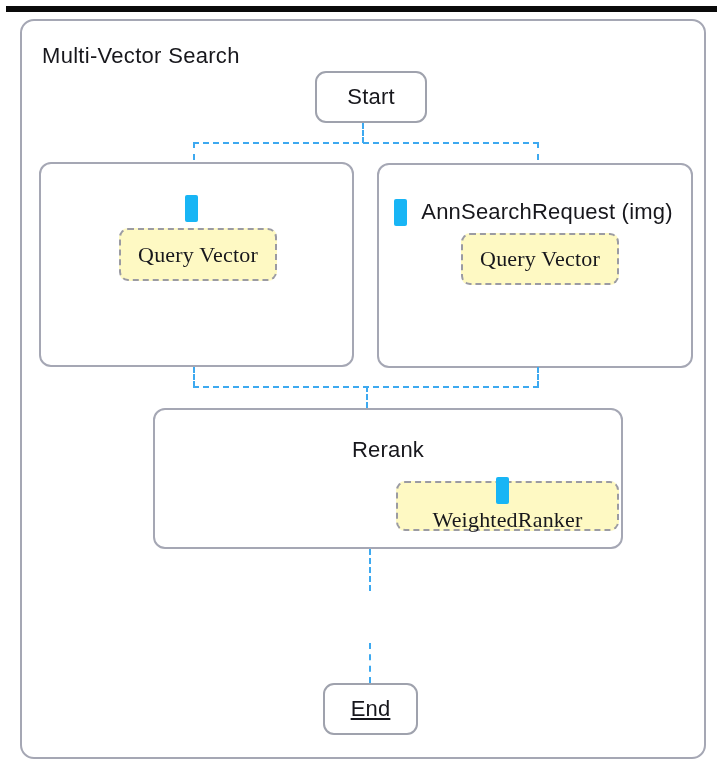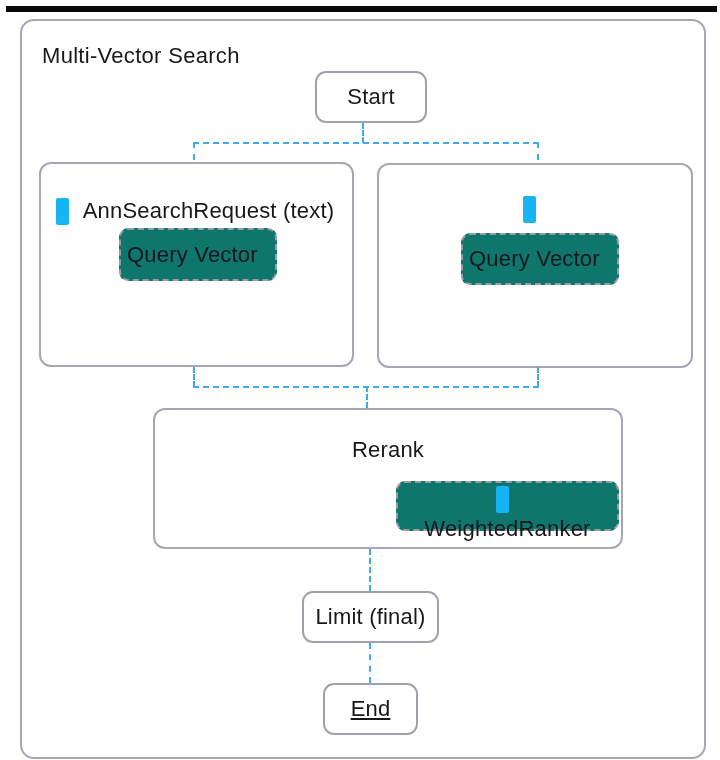--- a/index.html
+++ b/index.html
@@ -69,23 +69,23 @@
     width:13px;height:27px;
     background:var(--accent);
     border-radius:2px;
     margin-right:11px;
     flex:0 0 auto;
   }
   .subnode{
     position:absolute;
     border:2px dashed var(--dashed_border);
     border-radius:9px;
-    background:#0f766e;
-    display:flex;align-items:center;justify-content:flex-start;
-    font-size:22px;letter-spacing:.2px;
+    background:#fef9c3;
+    display:flex;align-items:center;justify-content:center;
+    font-size:22px;letter-spacing:.2px;font-family:Liberation Serif, serif;
   }
   .conn-v{
     position:absolute;width:0;
     border-left:2px dashed var(--connector);
   }
   .conn-h{
     position:absolute;height:0;
     border-top:2px dashed var(--connector);
   }
 </style>
@@ -105,30 +105,30 @@
   </div>
 
   <div class="conn-v" style="left:356px;top:117px;height:20px;"></div>
   <div class="conn-h" style="left:187px;top:136px;width:346px;"></div>
   <div class="conn-v" style="left:187px;top:136px;height:18px;"></div>
   <div class="conn-v" style="left:531px;top:136px;height:18px;"></div>
 
   <div class="group" style="left:33px;top:156px;width:315px;height:205px;">
     <div class="group-header">
       <span class="marker"></span>
-      <span>AnnSearchRequest (text)</span>
     </div>
     <div class="subnode" style="left:78px;top:64px;width:158px;height:53px;">
       <span>Query Vector</span>
     </div>
   </div>
 
   <div class="group" style="left:371px;top:157px;width:316px;height:205px;">
     <div class="group-header">
       <span class="marker"></span>
+      <span>AnnSearchRequest (img)</span>
     </div>
     <div class="subnode" style="left:82px;top:68px;width:158px;height:52px;">
       <span>Query Vector</span>
     </div>
   </div>
 
   <div class="conn-v" style="left:187px;top:361px;height:20px;"></div>
   <div class="conn-v" style="left:531px;top:361px;height:20px;"></div>
   <div class="conn-h" style="left:187px;top:380px;width:346px;"></div>
   <div class="conn-v" style="left:360px;top:380px;height:22px;"></div>
@@ -136,23 +136,20 @@
   <div class="group" style="left:147px;top:402px;width:470px;height:141px;">
     <div class="group-title">Rerank</div>
     <div class="subnode" style="left:241px;top:71px;width:223px;height:50px;flex-direction:column;">
       <span class="marker"></span>
       <span>WeightedRanker</span>
     </div>
   </div>
 
   <div class="conn-v" style="left:363px;top:543px;height:42px;"></div>
 
-  <div class="node" style="left:296px;top:585px;width:137px;height:52px;">
-    <span>Limit (final)</span>
-  </div>
 
   <div class="conn-v" style="left:363px;top:637px;height:40px;"></div>
 
   <div class="node" style="left:317px;top:677px;width:95px;height:52px;text-decoration:underline;">
     <span>End</span>
   </div>
 
 </div>
 
 </body></html>

